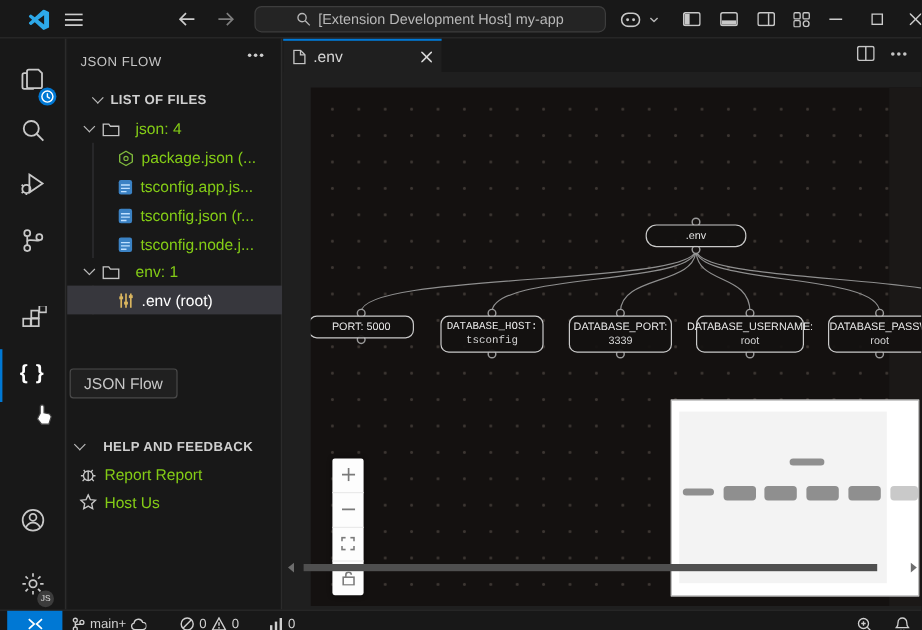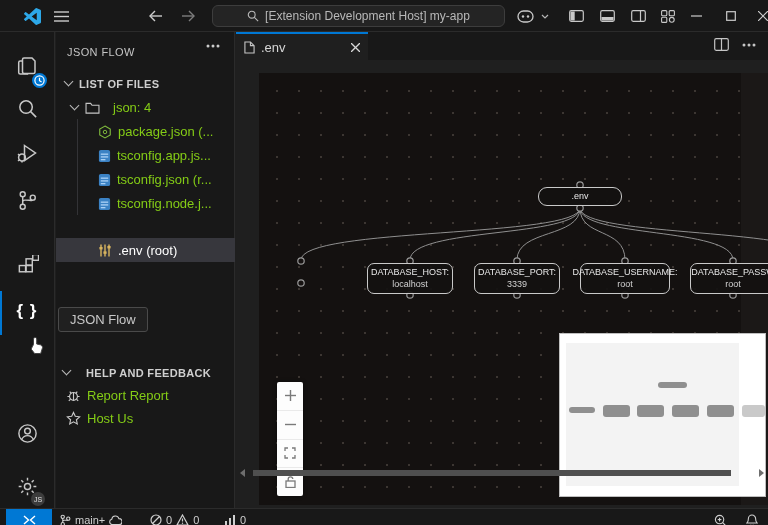--- a/index.html
+++ b/index.html
@@ -291,21 +291,21 @@
       <div id="sb-more">
         <svg width="14" height="4" viewBox="0 0 14 4">
             <g fill="#cccccc">
               <circle cx="2" cy="2" r="1.5"></circle>
               <circle cx="7" cy="2" r="1.5"></circle>
               <circle cx="12" cy="2" r="1.5"></circle>
             </g>
           </svg>
       </div>
 
-      <div class="trow hdr" style="top:40px;padding-left:9px;gap:7px;">
+      <div class="trow hdr" style="top:40px;padding-left:22px;gap:7px;">
         <span class="chev"></span>
         <span>LIST OF FILES</span>
       </div>
 
       <div class="guide" style="top:87px;height:96px;"></div>
       <div class="guide" style="top:206px;height:24px;"></div>
 
       <div class="trow" style="top:64px;padding-left:15px;gap:7px;">
         <span class="chev"></span>
         <span class="ticon">
@@ -361,20 +361,29 @@
               <g stroke="#bfe0ff" stroke-width="1.2">
                 <line x1="3" y1="5.5" x2="11" y2="5.5"></line>
                 <line x1="3" y1="8.5" x2="11" y2="8.5"></line>
                 <line x1="3" y1="11.5" x2="8" y2="11.5"></line>
               </g>
             </svg>
           </span>
         <span>tsconfig.json (r...</span>
       </div>
 
+      <div class="trow" style="top:183px;padding-left:15px;gap:7px;">
+        <span class="chev"></span>
+        <span class="ticon">
+            <svg width="15" height="12" viewBox="0 0 16 13">
+              <path d="M1 1.5h5l1.5 2H15v8.5H1z" fill="none" stroke="#c5c5c5" stroke-width="1.2"></path>
+            </svg>
+          </span>
+        <span>env: 1</span>
+      </div>
 
       <div class="trow sel" style="top:206px;height:24px;padding-left:42px;">
         <span class="ticon">
             <svg width="14" height="13" viewBox="0 0 14 13">
               <g stroke="#d9b55f" stroke-width="1.4">
                 <line x1="3" y1="0.5" x2="3" y2="12.5"></line>
                 <line x1="7" y1="0.5" x2="7" y2="12.5"></line>
                 <line x1="11" y1="0.5" x2="11" y2="12.5"></line>
               </g>
               <g fill="#d9b55f">
@@ -478,23 +487,26 @@
             <circle cx="258" cy="222" r="3.2"></circle>
               <circle cx="366" cy="222" r="3.2"></circle>
             <circle cx="474" cy="222" r="3.2"></circle>
           </g>
         </svg>
 
         <div class="node" style="left:279px;top:114px;width:84px;height:19px;border-radius:9px;">
           <span>.env</span>
         </div>
 
-        <div class="node" style="left:108px;top:190px;width:86px;height:31px;">
+        <div class="node" style="left:-2px;top:190px;width:88px;height:19px;">
+          <span>PORT: 5000</span>
+        </div>
+        <div class="node" style="left:108px;top:190px;width:86px;height:31px;font-family:Liberation Mono, monospace;">
           <span>DATABASE_HOST:</span>
-          <span class="v">localhost</span>
+          <span class="v">tsconfig</span>
         </div>
         <div class="node" style="left:215px;top:190px;width:86px;height:31px;">
           <span>DATABASE_PORT:</span>
           <span class="v">3339</span>
         </div>
         <div class="node" style="left:321px;top:190px;width:90px;height:31px;">
           <span>DATABASE_USERNAME:</span>
           <span class="v">root</span>
         </div>
         <div class="node" style="left:431px;top:190px;width:86px;height:31px;">

